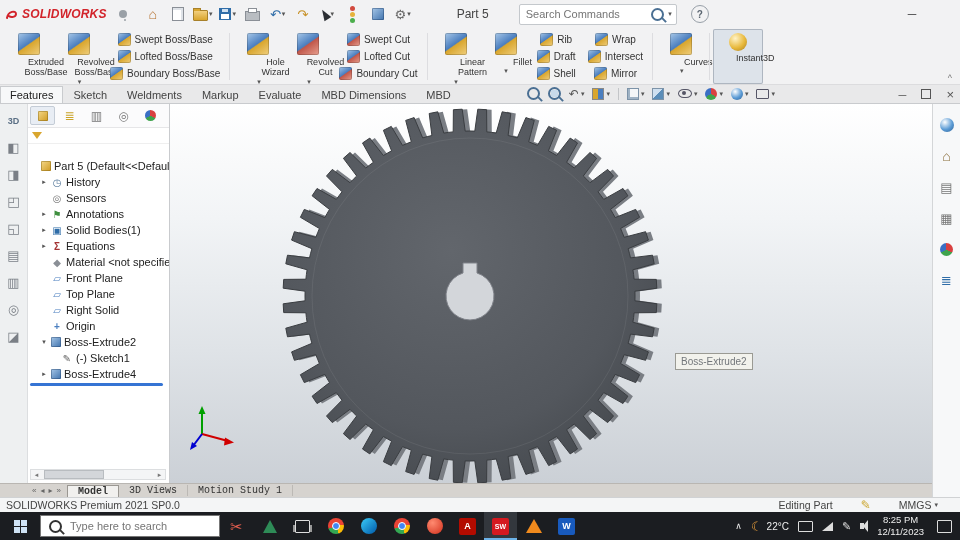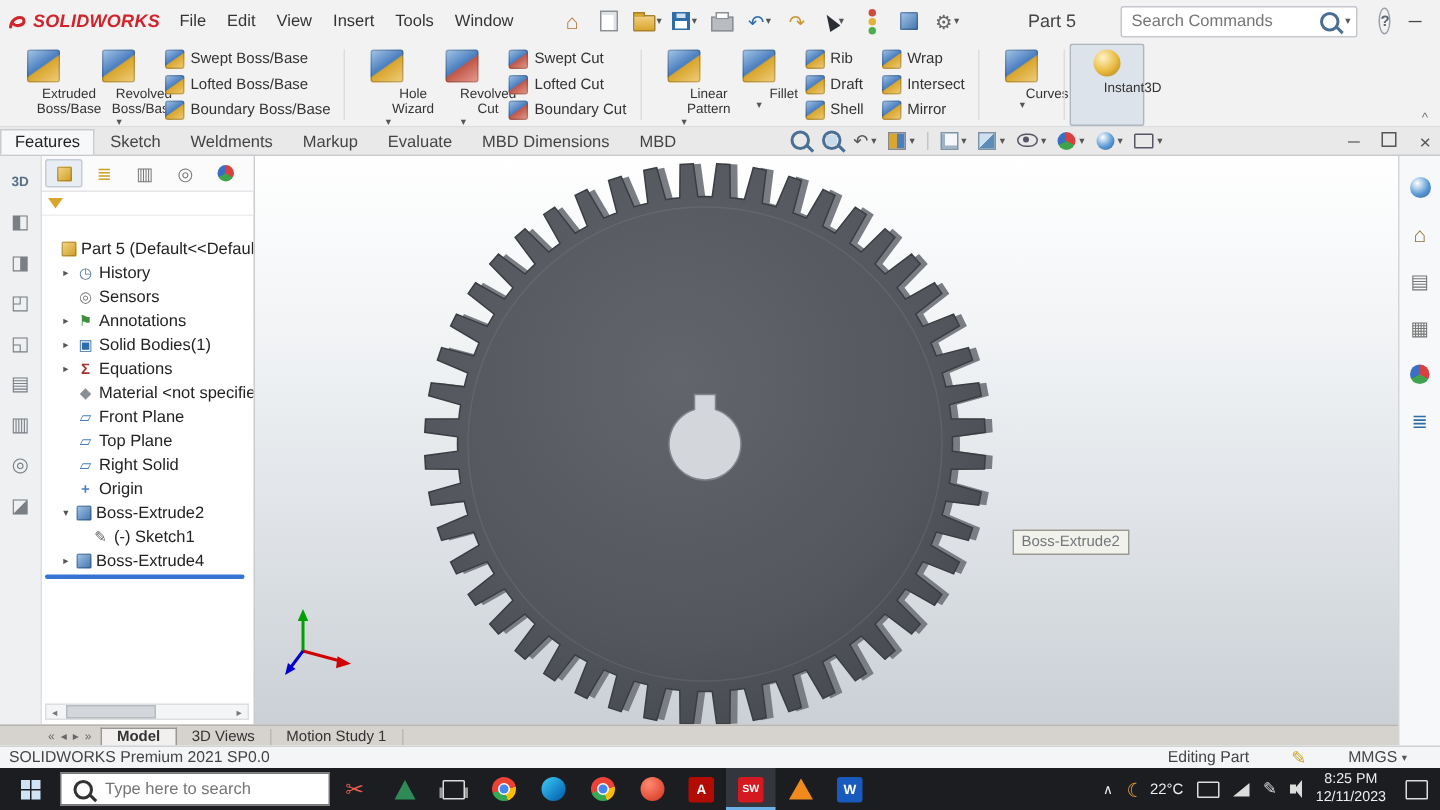--- a/index.html
+++ b/index.html
@@ -21,21 +21,21 @@
   .help{margin-left:14px;width:16px;height:16px;border-radius:50%;border:1px solid #98a0a8;color:#5a6570;display:flex;align-items:center;justify-content:center;font-size:10px;font-weight:bold;}
   .winbtns{margin-left:auto;display:flex;align-items:center;}
   .winbtn{width:32px;height:26px;display:flex;align-items:center;justify-content:center;color:#444;font-size:12px;}
   .restore-glyph{width:9px;height:9px;border:1.5px solid #444;}
 
   
   .ribbon{position:absolute;top:28px;left:0;right:0;height:57px;background:#f2f2f3;display:flex;align-items:stretch;padding:1px 4px 0 4px;border-bottom:1px solid #dcdcde;box-sizing:border-box;}
   .rb-big{width:50px;display:flex;flex-direction:column;align-items:center;padding-top:4px;font-size:9px;line-height:1.15;text-align:center;color:#333;border-radius:2px;}
   .rb-big.active{background:#dde3ea;box-shadow:inset 0 0 0 1px #aeb6c0;}
   .rb-label{margin-top:2px;margin-left:34px;}
-  .rb-stack{display:flex;flex-direction:column;justify-content:center;gap:2px;padding:0 4px;}
+  .rb-stack{display:flex;flex-direction:column;justify-content:center;gap:2px;padding:0 4px;align-items:center;}
   .rb-row{display:flex;align-items:center;gap:4px;height:15px;font-size:10px;color:#333;white-space:nowrap;border-radius:2px;padding:0 2px;}
   .rb-sep{width:1px;background:#dddde0;margin:4px 3px;}
   .rb-collapse{position:absolute;right:8px;bottom:1px;color:#777;font-size:9px;}
 
   .cicon{width:22px;height:22px;border-radius:2px;background:linear-gradient(145deg,#a8c8e8 0%,#4a7ebf 48%,#d9a62e 52%,#f0cf7e 100%);box-shadow:inset 0 0 0 1px rgba(0,0,0,.18);flex:none;}
   .cicon.cut{background:linear-gradient(145deg,#a8c8e8 0%,#4a7ebf 48%,#c0574a 52%,#e8a090 100%);}
   .cicon.sm{width:13px;height:13px;}
   .ball{width:12px;height:12px;border-radius:50%;background:radial-gradient(circle at 35% 30%,#fff,#5b9bd5 55%,#2b5f94);flex:none;}
   .ball.multi{background:conic-gradient(#d94040 0 120deg,#3fa34d 120deg 240deg,#3a6fc4 240deg 360deg);}
   .ball.gold{background:radial-gradient(circle at 35% 30%,#fff3c8,#e8b93c 55%,#a87d1e);}
@@ -150,28 +150,20 @@
 
 <div id="app">
 
   <div class="titlebar">
     <div class="brand">
       <svg width="15" height="15" viewBox="0 0 15 15">
           <path d="M3 11 C4 4 12 3 12 7 C12 10 7 11 5 9" fill="none" stroke="#d2232a" stroke-width="2" stroke-linecap="round"></path>
         </svg>
       <span>SOLIDWORKS</span>
     </div>
-    <div id="menus" class="menus">
-        <span class="menu">File</span>
-        <span class="menu">Edit</span>
-        <span class="menu">View</span>
-        <span class="menu">Insert</span>
-        <span class="menu">Tools</span>
-        <span class="menu">Window</span>
-      </div>
     <span class="pin"></span>
     <div id="tbtools" class="tb-tools">
         <span class="tb-btn">
           <span class="g" style="color:#b5702d;font-size:14px">⌂</span>
         </span>
         <span class="tb-btn">
           <span class="page"></span>
         </span>
         <span class="tb-btn">
           <span class="folder"></span>
@@ -546,21 +538,21 @@
       </span>
     </div>
 
   <div class="bottomtabs">
     <div class="bt-nav">
       <span>«</span>
       <span>◂</span>
       <span>▸</span>
       <span>»</span>
     </div>
-    <div id="doctabs" style="display:flex;align-items:flex-end;">
+    <div id="doctabs" style="display:flex;align-items:center;font-family:Liberation Mono, monospace;">
         <span class="doctab active">Model</span>
         <span class="doctab">3D Views</span>
         <span class="doctab">Motion Study 1</span>
       </div>
   </div>
 
   <div class="statusbar">
     <span>SOLIDWORKS Premium 2021 SP0.0</span>
     <div class="sb-right">
       <span>Editing Part</span>

